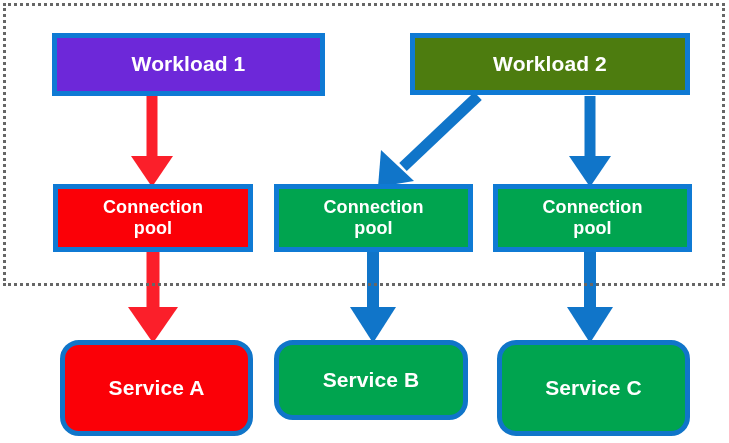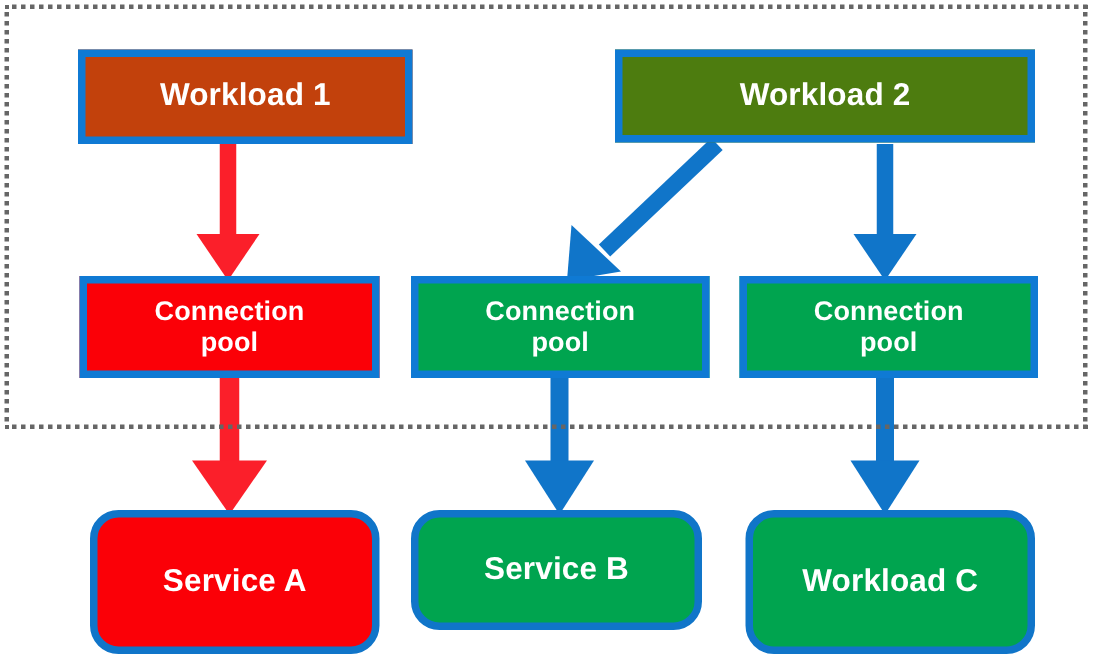--- a/index.html
+++ b/index.html
@@ -100,21 +100,21 @@
       <polygon points="350,307 396,307 373,343" fill="#1075c9"></polygon>
     </g>
 
     <g>
       <line x1="590" y1="252" x2="590" y2="315" stroke="#1075c9" stroke-width="12"></line>
       <polygon points="567,307 613,307 590,343" fill="#1075c9"></polygon>
     </g>
 
   </svg>
 
-  <div class="node node-workload" style="left: 52px; top: 33px; width: 223px; height: 63px; background: #c2410c; border-color: rgb(15, 122, 212); color: rgb(255, 255, 255); justify-content: center;">
+  <div class="node node-workload" style="left: 52px; top: 33px; width: 273px; height: 63px; background: #6d28d9; border-color: rgb(15, 122, 212); color: rgb(255, 255, 255); justify-content: center;">
     <span class="node-label">Workload 1</span>
   </div>
 
   <div class="node node-workload" style="left: 410px; top: 33px; width: 280px; height: 62px; background: #4d7c0f; border-color: rgb(15, 122, 212); color: rgb(255, 255, 255);">
     <span class="node-label">Workload 2</span>
   </div>
 
   <div class="node node-pool" style="left: 53px; top: 184px; width: 200px; height: 68px; background: rgb(251, 0, 7); border-color: rgb(15, 122, 212); color: rgb(255, 255, 255);">
     <span class="node-label">Connection
 pool</span>
@@ -132,16 +132,16 @@
 
   <div class="node node-service" style="left: 60px; top: 340px; width: 193px; height: 96px; background: rgb(251, 0, 7); border-color: rgb(16, 117, 201); color: rgb(255, 255, 255);">
     <span class="node-label">Service A</span>
   </div>
 
   <div class="node node-service" style="left: 274px; top: 340px; width: 194px; height: 80px; background: rgb(0, 164, 79); border-color: rgb(16, 117, 201); color: rgb(255, 255, 255);">
     <span class="node-label">Service B</span>
   </div>
 
   <div class="node node-service" style="left: 497px; top: 340px; width: 193px; height: 96px; background: rgb(0, 164, 79); border-color: rgb(16, 117, 201); color: rgb(255, 255, 255);">
-    <span class="node-label">Workload C</span>
+    <span class="node-label">Service C</span>
   </div>
 
 </div>
 
 </body></html>

